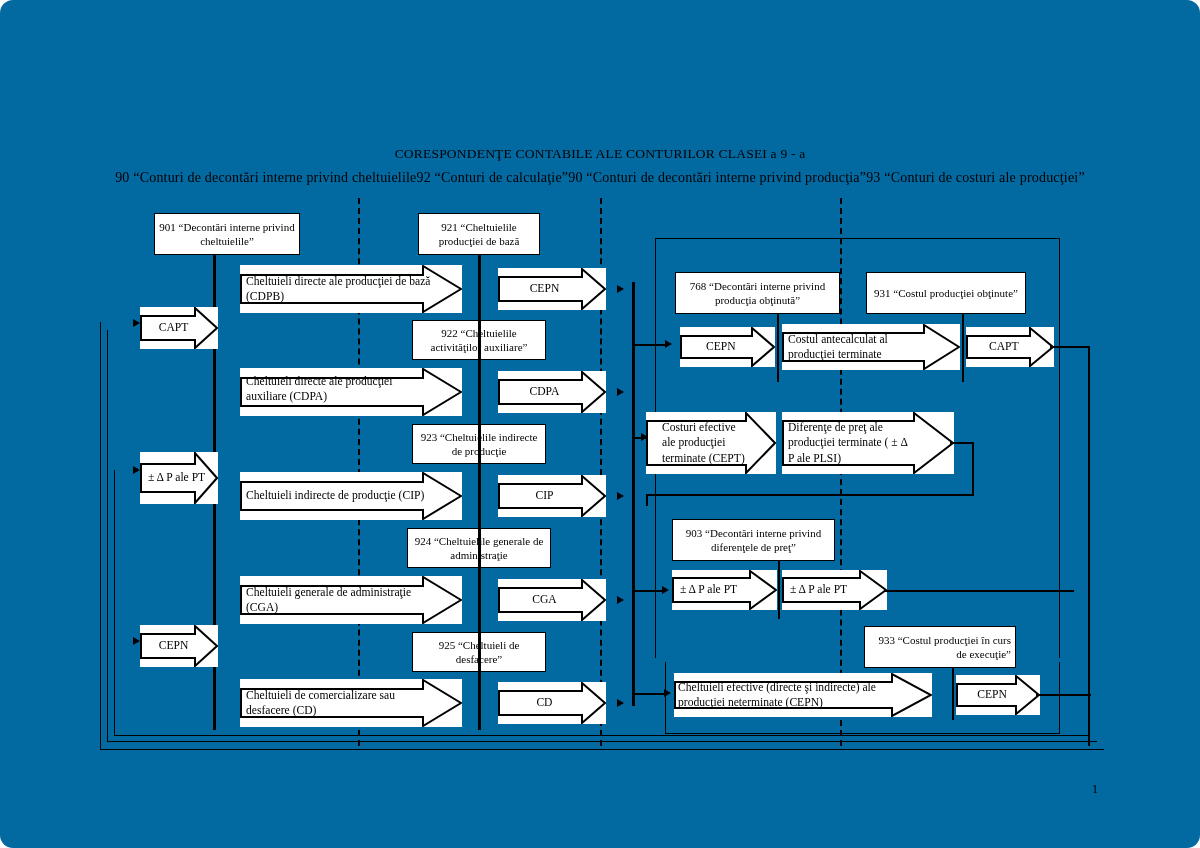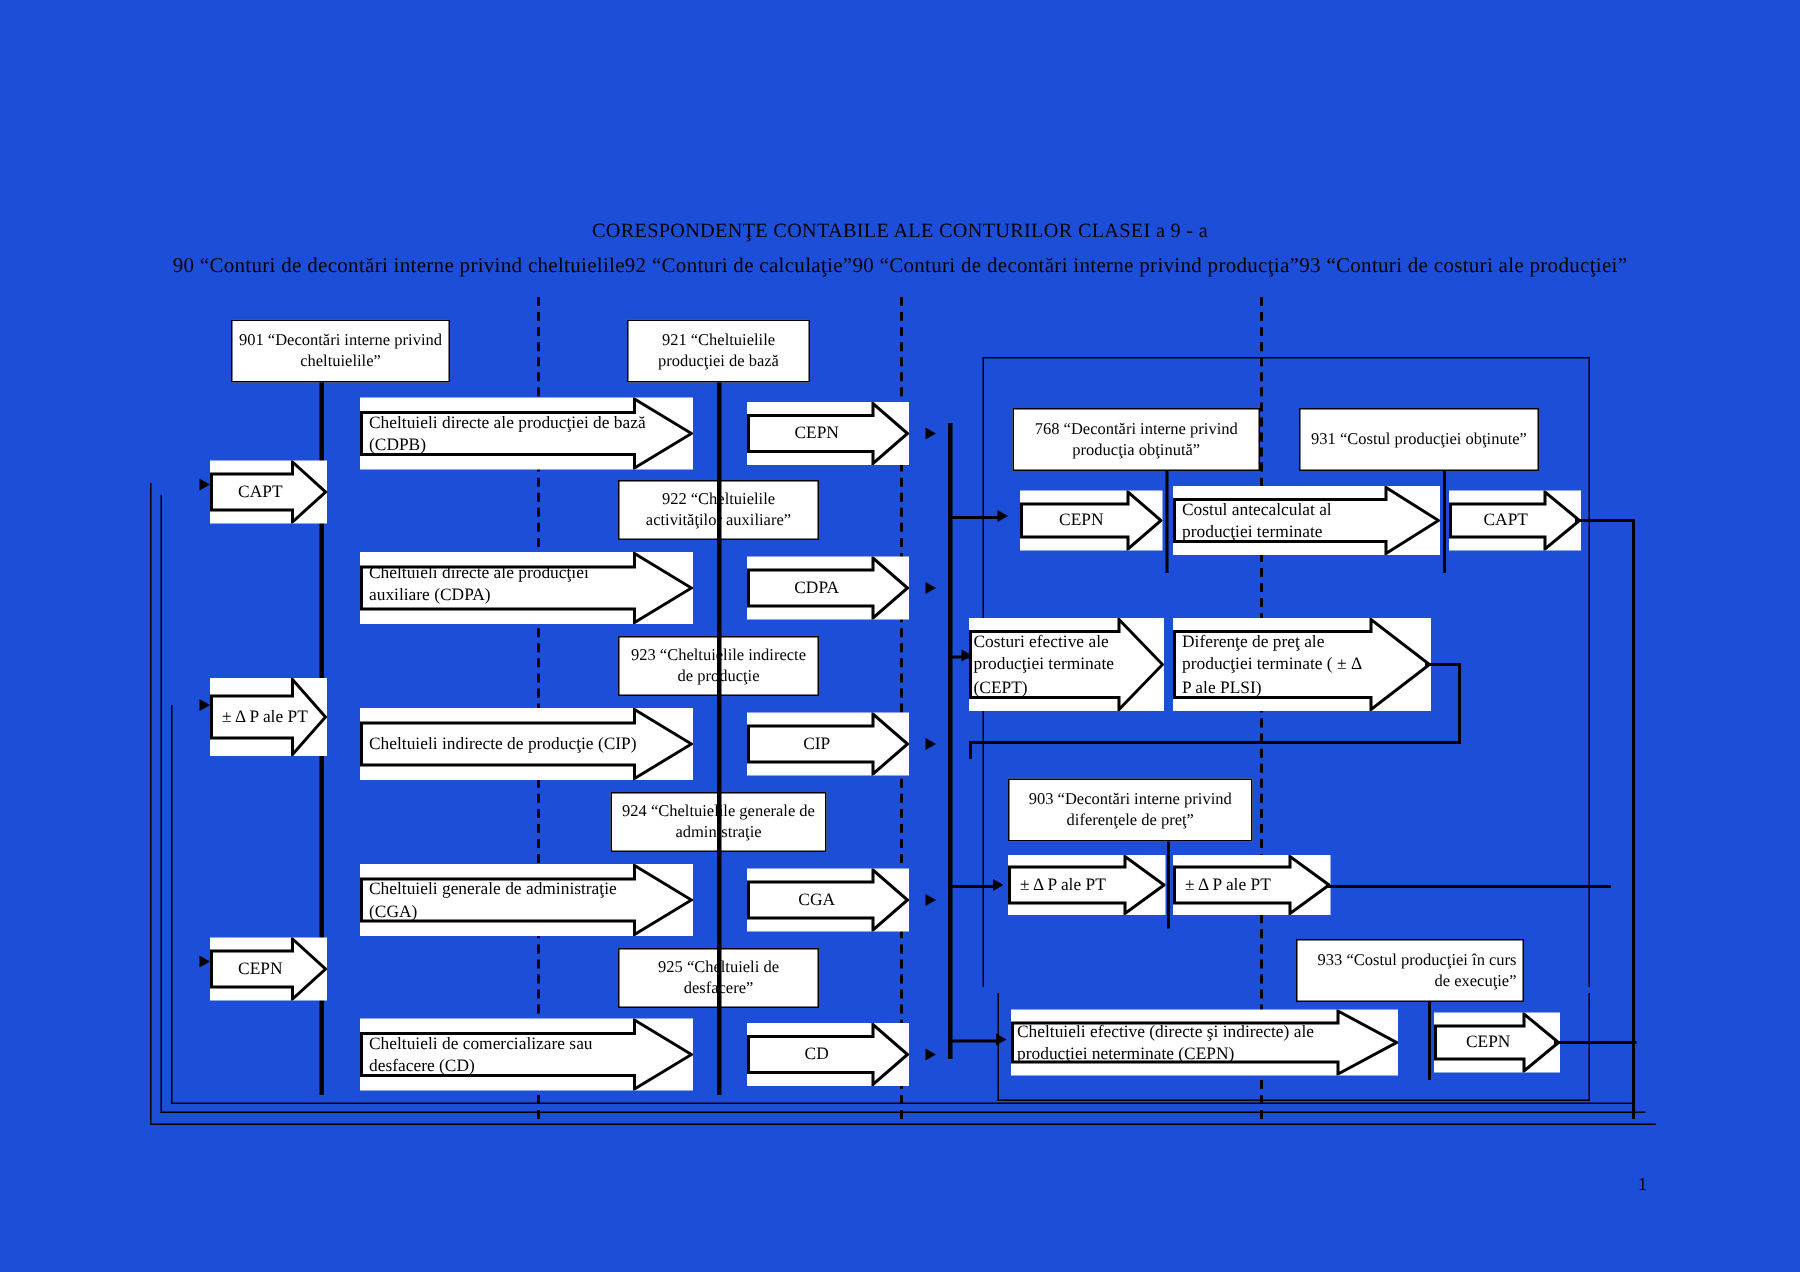--- a/index.html
+++ b/index.html
@@ -1,19 +1,19 @@
 <!DOCTYPE html>
 <html><head>
 <meta charset="utf-8">
 <title>Corespondente contabile clasa 9</title>
 <style>
   html,body{margin:0;padding:0;background:#fff;}
   body{width:1200px;height:848px;position:relative;
        font-family:"Liberation Serif","DejaVu Serif",serif;color:#000;}
-  #page{position:absolute;left:0;top:0;width:1200px;height:848px;overflow:hidden;background:#1d4ed8;}
+  #page{position:absolute;left:0;top:0;width:1200px;height:848px;overflow:hidden;background:#0369a1;border-radius:13px;}
 
   .ttl{position:absolute;text-align:center;font-size:13.5px;letter-spacing:.2px;white-space:nowrap;}
   #title-main{left:0;top:146px;width:1200px;}
   #title-sub{left:0;top:170px;width:1200px;font-size:14px;}
 
   
   .box{position:absolute;border:1.3px solid #000;background:#fff;
        display:flex;align-items:center;justify-content:center;
        text-align:center;font-size:11px;line-height:1.28;box-sizing:border-box;
        padding:2px 4px;}
@@ -212,21 +212,21 @@
   <div class="hl" style="left:1050px;top:346px;width:40px;"></div>
   <div class="vl" style="left:1088px;top:346px;height:400px;"></div>
 
   <div class="hl" style="left:632px;top:437px;width:14px;"></div>
   <div class="ah" style="left:641px;top:433px;"></div>
 
   <div class="arr lft" style="left:646px;top:412px;width:130px;height:62px;">
     <svg class="arrbody" viewBox="0 0 130 62" preserveAspectRatio="none">
       <polygon points="1,9 100,9 100,1 129,31 100,61 100,53 1,53" fill="#fff" stroke="#000" stroke-width="2"></polygon>
     </svg>
-    <span class="lbl" style="padding-left:3px;width:78%;">Costuri efective ale producţiei terminate (CEPT)</span>
+    <span class="lbl" style="padding-left:16px;width:78%;">Costuri efective ale producţiei terminate (CEPT)</span>
   </div>
 
   <div class="arr lft" style="left:782px;top:412px;width:172px;height:62px;">
     <svg class="arrbody" viewBox="0 0 172 62" preserveAspectRatio="none">
       <polygon points="1,9 132,9 132,1 171,31 132,61 132,53 1,53" fill="#fff" stroke="#000" stroke-width="2"></polygon>
     </svg>
     <span class="lbl" style="padding-left:6px;width:76%;">Diferenţe de preţ ale producţiei terminate ( ± Δ P ale PLSI)</span>
   </div>
 
   <div class="hl" style="left:950px;top:442px;width:24px;"></div>

